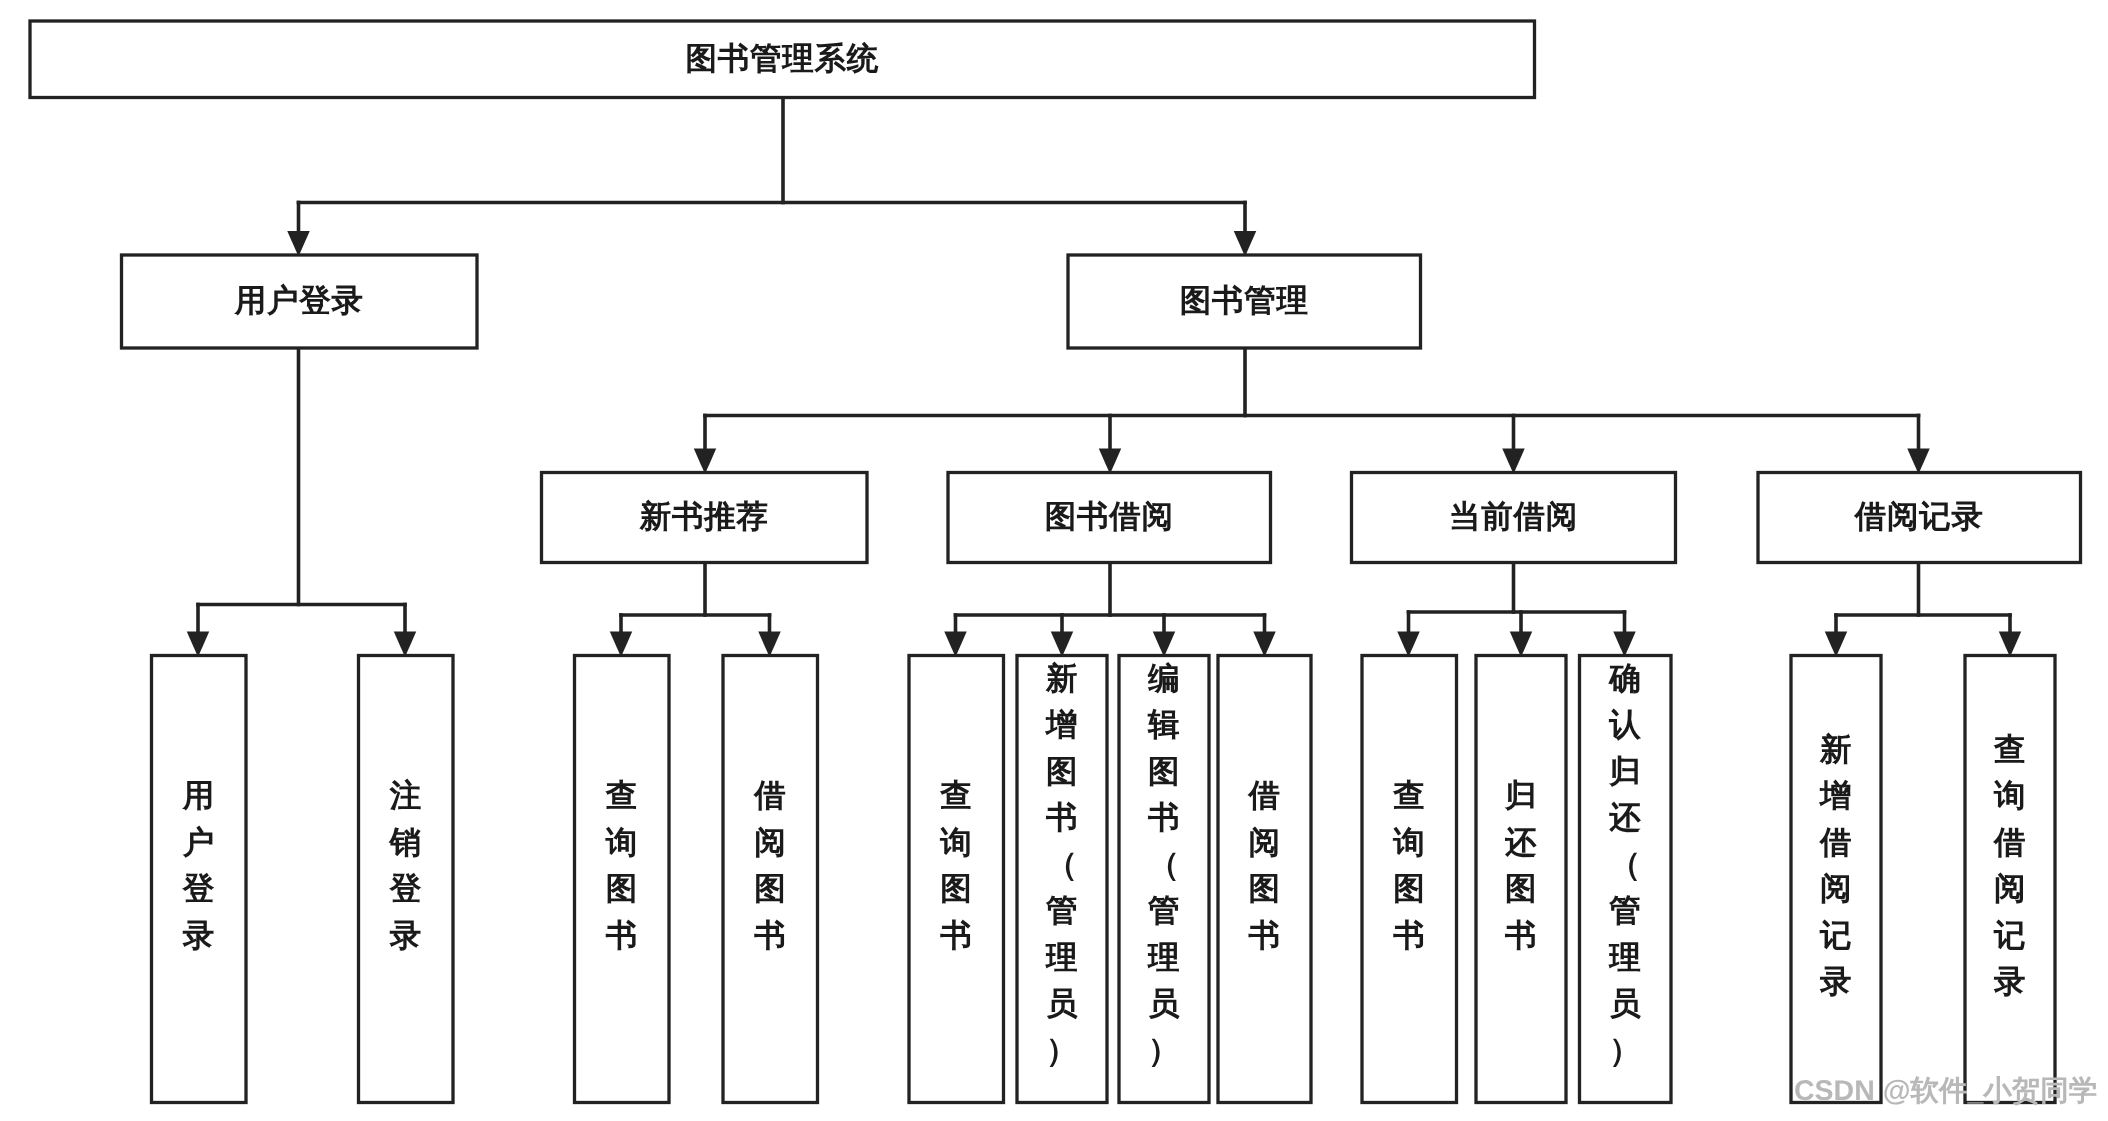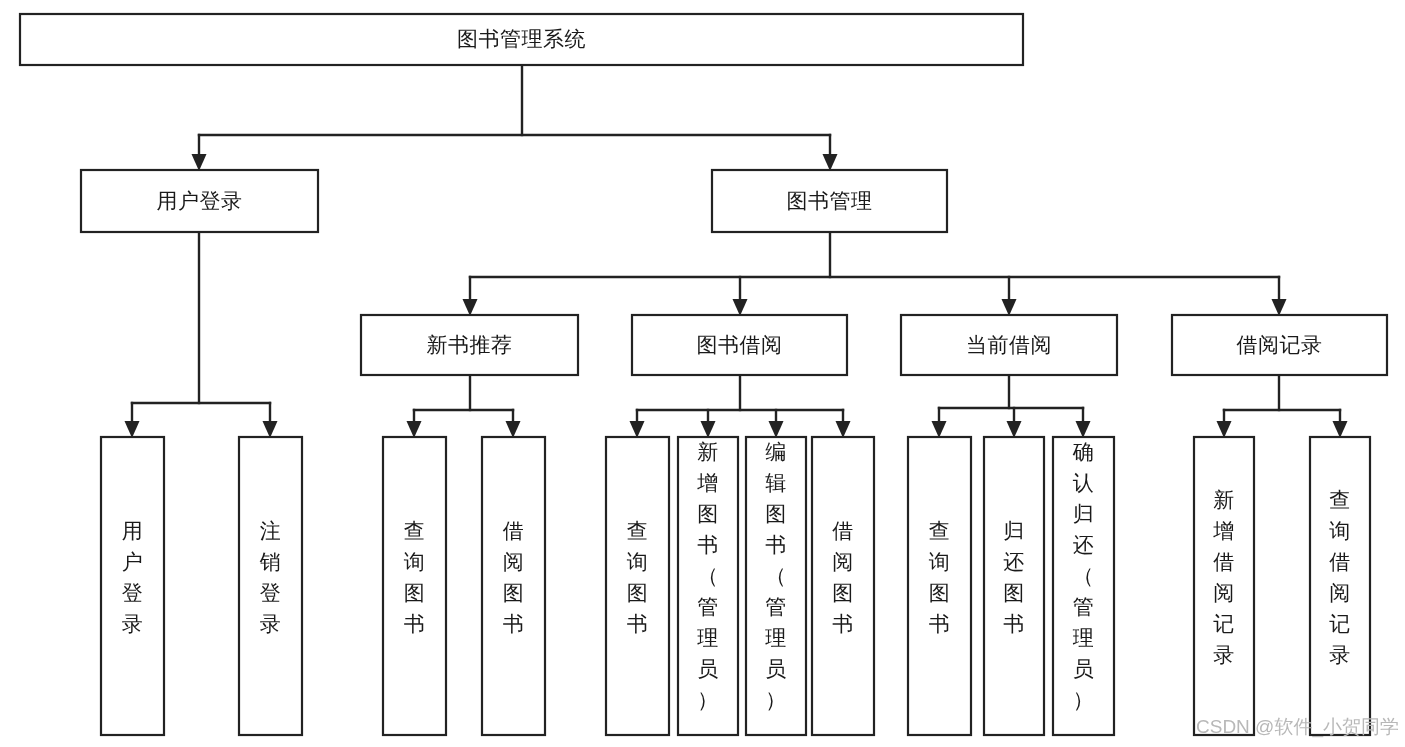--- a/index.html
+++ b/index.html
@@ -13,20 +13,21 @@
     font-family: "Liberation Sans", "DejaVu Sans", sans-serif;
     overflow: hidden;
     position: relative;
   }
   #diagram-root {
     position: absolute;
     left: 0;
     top: 0;
     width: 1405px;
     height: 528px;
+    font-weight: bold;
   }
   svg#chart-svg {
     display: block;
     width: 1405px;
     height: 747px;
   }
   .node-box {
     fill: #ffffff;
     stroke: #222222;
     stroke-width: 2.2;

